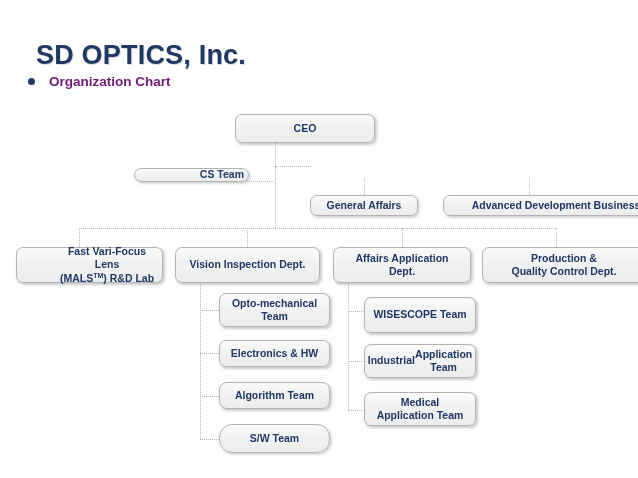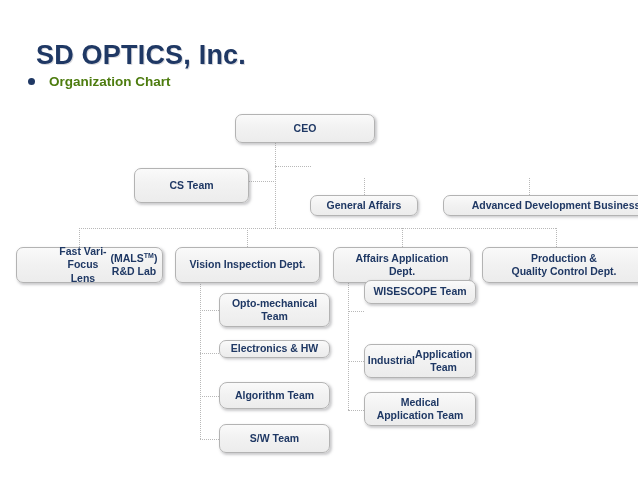--- a/index.html
+++ b/index.html
@@ -40,21 +40,21 @@
     width: 7px;
     height: 7px;
     border-radius: 50%;
     background: #1f3864;
     margin-right: 14px;
     flex: none;
   }
   .bullet-text {
     font-size: 13.5px;
     font-weight: bold;
-    color: #4d7c0f;
+    color: #701a75;
   }
 
   
   .chart {
     position: absolute;
     left: 0;
     top: 0;
     width: 638px;
     height: 478px;
   }
@@ -137,33 +137,33 @@
     <div class="conn v" style="left:348px; top:280px; height:130px;"></div>
     <div class="conn h" style="left:348px; top:311px; width:16px;"></div>
     <div class="conn h" style="left:348px; top:361px; width:16px;"></div>
     <div class="conn h" style="left:348px; top:410px; width:16px;"></div>
 
     <div class="node" style="left:235px; top:114px; width:140px; height:29px;">
       <span>CEO</span>
     </div>
 
 
-    <div class="node" style="left:134px; top:168px; width:115px; height:35px;">
+    <div class="node" style="left:134px; top:168px; width:115px; height:14px;justify-content:flex-end;">
       <span>CS Team</span>
     </div>
 
     <div class="node" style="left:310px; top:195px; width:108px; height:21px;">
       <span>General Affairs</span>
     </div>
 
     <div class="node" style="left:430px; top:195px; width:226px; height:21px;margin-left:13px;">
       <span>Advanced Development Business</span>
     </div>
 
-    <div class="node" style="left:16px; top:247px; width:147px; height:36px; padding-left:39px;">
+    <div class="node" style="left:16px; top:247px; width:147px; height:36px; flex-direction:column; padding-left:39px;">
       <span>Fast Vari-Focus Lens</span>
       <span><span style="display:inline">(MALS</span><sup>TM</sup><span style="display:inline">) R&amp;D Lab</span></span>
     </div>
 
     <div class="node" style="left:175px; top:247px; width:145px; height:36px;">
       <span>Vision Inspection Dept.</span>
     </div>
 
     <div class="node" style="left:333px; top:247px; width:138px; height:36px; flex-direction:column; justify-content:center;">
       <span>Affairs Application</span>
@@ -173,33 +173,33 @@
     <div class="node" style="left:482px; top:247px; width:164px; height:36px; flex-direction:column; justify-content:center;">
       <span>Production &amp;</span>
       <span>Quality Control Dept.</span>
     </div>
 
     <div class="node" style="left:219px; top:293px; width:111px; height:34px; flex-direction:column; justify-content:center;">
       <span>Opto-mechanical</span>
       <span>Team</span>
     </div>
 
-    <div class="node" style="left:219px; top:340px; width:111px; height:18px;">
+    <div class="node" style="left:219px; top:340px; width:111px; height:27px;">
       <span>Electronics &amp; HW</span>
     </div>
 
     <div class="node" style="left:219px; top:382px; width:111px; height:27px;border-radius:8px;">
       <span>Algorithm Team</span>
     </div>
 
-    <div class="node" style="left:219px; top:424px; width:111px; height:29px;">
+    <div class="node" style="left:219px; top:424px; width:111px; height:29px;border-radius:13px;">
       <span>S/W Team</span>
     </div>
 
-    <div class="node" style="left:364px; top:280px; width:112px; height:24px;">
+    <div class="node" style="left:364px; top:297px; width:112px; height:36px;">
       <span>WISESCOPE Team</span>
     </div>
 
     <div class="node" style="left:364px; top:344px; width:112px; height:34px; flex-direction:row; justify-content:center;">
       <span>Industrial</span>
       <span>Application Team</span>
     </div>
 
     <div class="node" style="left:364px; top:392px; width:112px; height:34px; flex-direction:column; justify-content:center;">
       <span>Medical</span>

